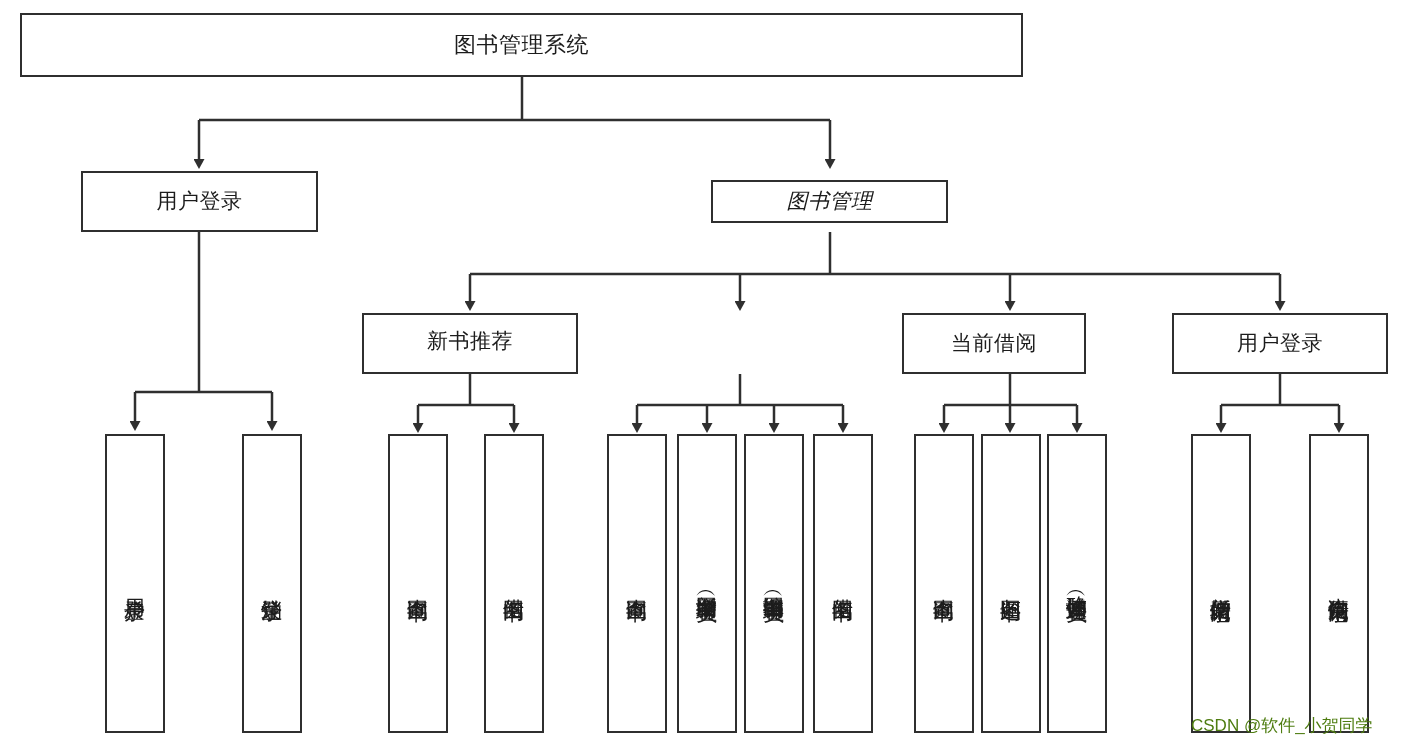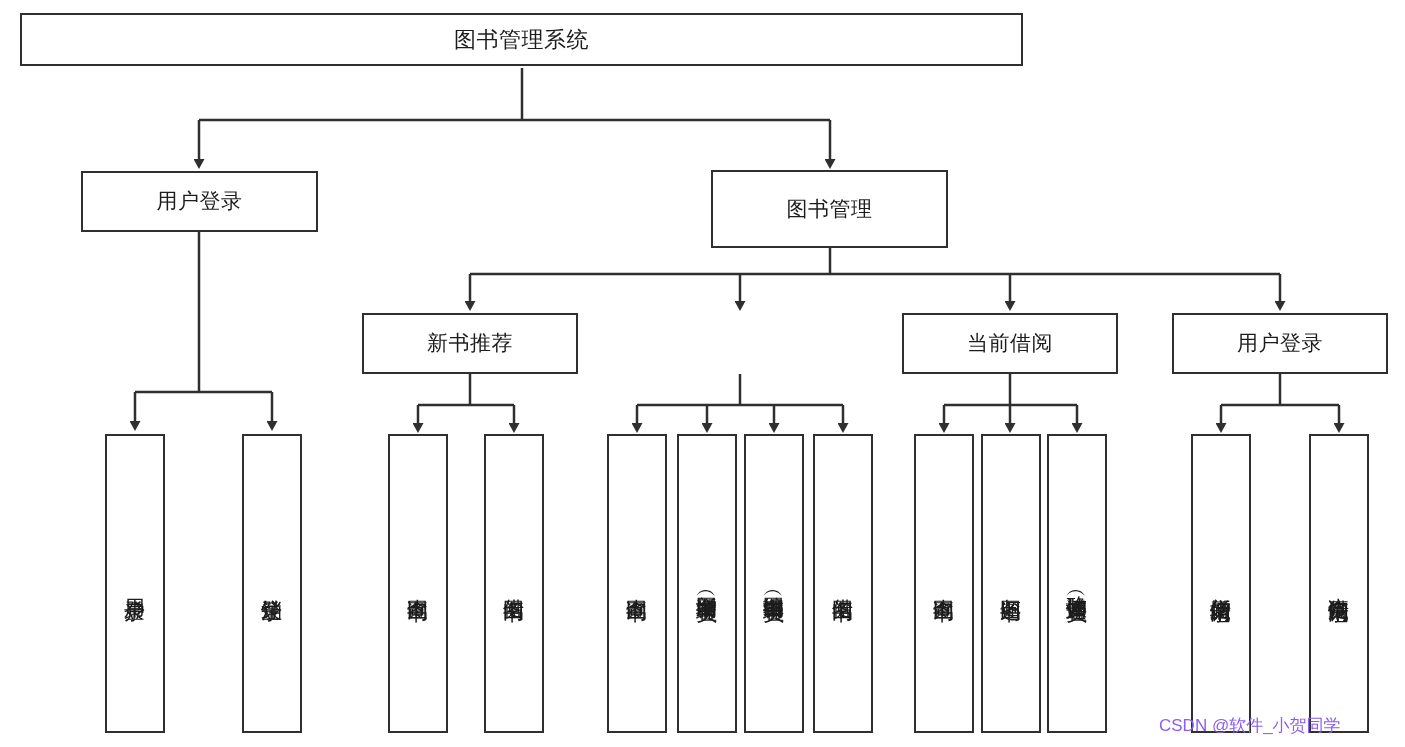--- a/index.html
+++ b/index.html
@@ -49,24 +49,24 @@
     font-size: 21px;
     letter-spacing: 1px;
     line-height: 1.1;
     max-height: 100%;
   }
   .node-box.root .node-label {
     font-size: 22px;
   }
   .watermark {
     position: absolute;
-    left: 1159px;
+    left: 1191px;
     top: 714px;
     font-size: 17px;
-    color: #8b5cf6;
+    color: #4d7c0f;
     white-space: nowrap;
     z-index: 5;
     font-family: "Liberation Sans", "DejaVu Sans", sans-serif;
   }
 </style>
 </head>
 <body>
 
 <div id="diagram-root">
 
@@ -113,35 +113,35 @@
       <path d="M1010,405 L1010,424" marker-end="url(#arrow)"></path>
       <path d="M1077,405 L1077,424" marker-end="url(#arrow)"></path>
 
       <path d="M1280,374 L1280,405"></path>
       <path d="M1221,405 L1339,405"></path>
       <path d="M1221,405 L1221,424" marker-end="url(#arrow)"></path>
       <path d="M1339,405 L1339,424" marker-end="url(#arrow)"></path>
     </g>
   </svg>
 
-  <div class="node-box root" style="left:20px; top:13px; width:1003px; height:53px;">
+  <div class="node-box root" style="left:20px; top:13px; width:1003px; height:64px;">
     <span class="node-label">图书管理系统</span>
   </div>
 
   <div class="node-box" style="left:81px; top:171px; width:237px; height:61px;">
     <span class="node-label">用户登录</span>
   </div>
-  <div class="node-box" style="left:711px; top:170px; width:237px; height:78px;">
+  <div class="node-box" style="left:711px; top:180px; width:237px; height:43px;font-style:italic;">
     <span class="node-label">图书管理</span>
   </div>
 
-  <div class="node-box" style="left:362px; top:313px; width:216px; height:61px;">
+  <div class="node-box" style="left:362px; top:313px; width:216px; height:61px;font-family:Liberation Mono, monospace;">
     <span class="node-label">新书推荐</span>
   </div>
-  <div class="node-box" style="left:902px; top:313px; width:216px; height:61px;">
+  <div class="node-box" style="left:902px; top:313px; width:184px; height:61px;">
     <span class="node-label">当前借阅</span>
   </div>
   <div class="node-box" style="left:1172px; top:313px; width:216px; height:61px;">
     <span class="node-label">用户登录</span>
   </div>
 
   <div class="node-box vertical" style="left:105px; top:434px; width:60px; height:299px;">
     <span class="node-label">用户登录</span>
   </div>
   <div class="node-box vertical" style="left:242px; top:434px; width:60px; height:299px;">

